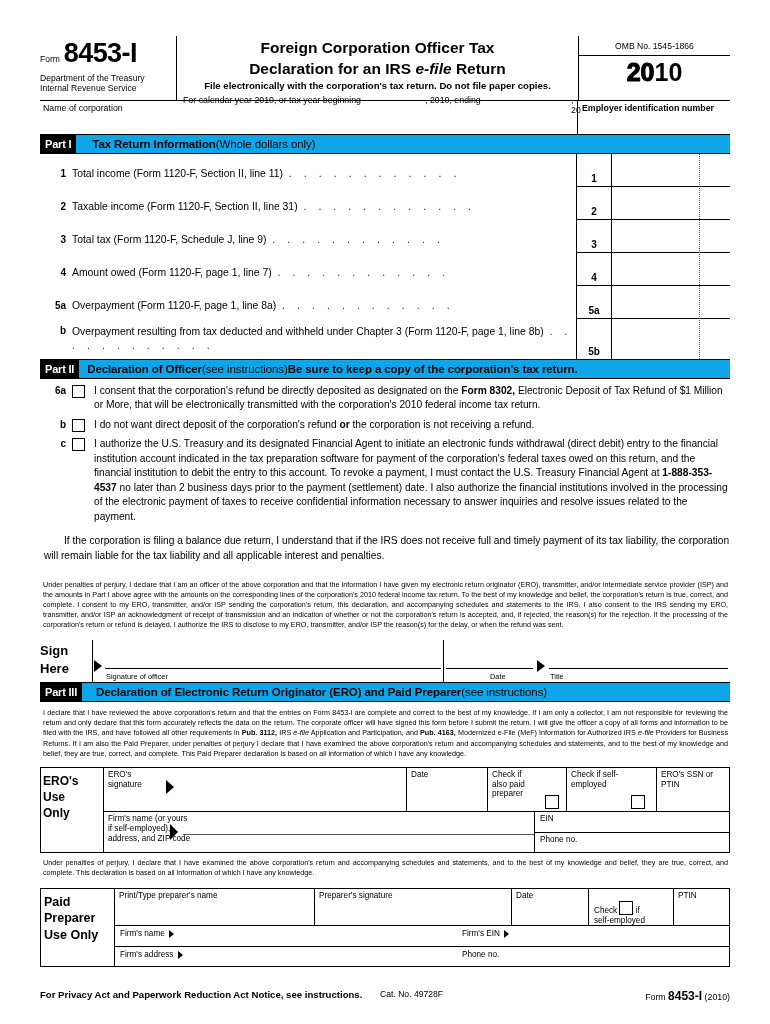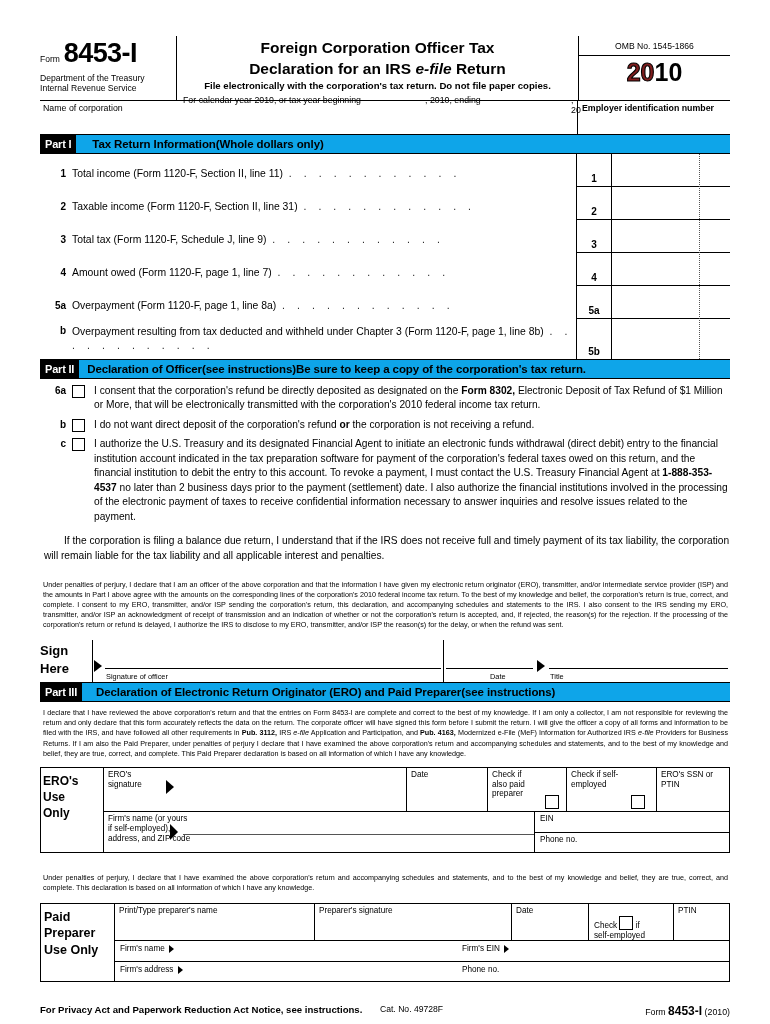--- a/index.html
+++ b/index.html
@@ -102,21 +102,21 @@
     padding-bottom: 4px;
   }
   .year-big {
     font-size: 25px;
     font-weight: bold;
     letter-spacing: 0px;
     margin-top: 4px;
     line-height: 1;
   }
   .year-outline {
-    color: #7f1d1d;
+    color: #000000;
     -webkit-text-stroke: 1.1px #000;
   }
 
   
   .namerow {
     display: flex;
     border-bottom: 1.6px solid #000;
     height: 33px;
   }
   .namerow .nm {
@@ -154,21 +154,21 @@
     letter-spacing: -0.2px;
   }
   .part-title {
     font-size: 11.5px;
     display: flex;
     align-items: center;
     padding-left: 16px;
     letter-spacing: -0.1px;
   }
   .part-title b { font-weight: bold; }
-  .part-title .reg { font-weight: bold; }
+  .part-title .reg { font-weight: normal; }
 
   
   .p1wrap {
     display: flex;
     border-bottom: 1.6px solid #000;
   }
   .p1left { flex: 1; }
   .p1row {
     display: flex;
     align-items: flex-start;
@@ -674,21 +674,21 @@
             <span>EIN</span>
           </div>
           <div class="ero-phone">
             <span>Phone no.</span>
           </div>
         </div>
       </div>
     </div>
   </div>
 
-  <div class="fineprint" style="margin-top:20px;">Under penalties of perjury, I declare that I have examined the above corporation's return and accompanying schedules and statements, and to the best of my knowledge and belief, they are true, correct, and complete. This declaration is based on all information of which I have any knowledge.</div>
+  <div class="fineprint" style="margin-top:5px;">Under penalties of perjury, I declare that I have examined the above corporation's return and accompanying schedules and statements, and to the best of my knowledge and belief, they are true, correct, and complete. This declaration is based on all information of which I have any knowledge.</div>
 
   <div class="ppwrap">
     <div class="pp-lbl">
       <div>Paid</div>
       <div>Preparer</div>
       <div>Use Only</div>
     </div>
     <div class="pp-right">
       <div class="pp-top">
         <div class="cell pp-name">

